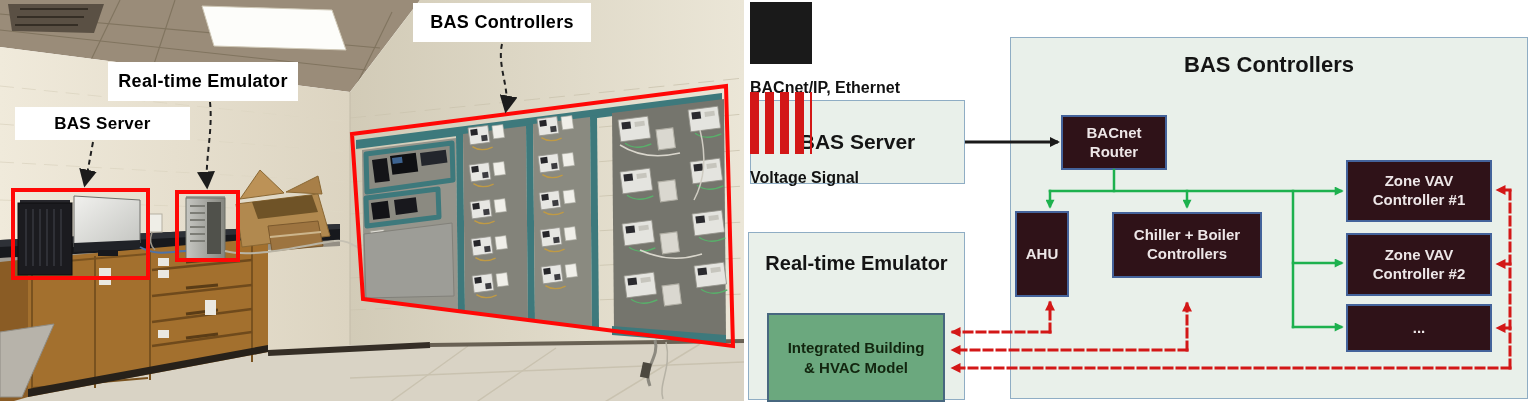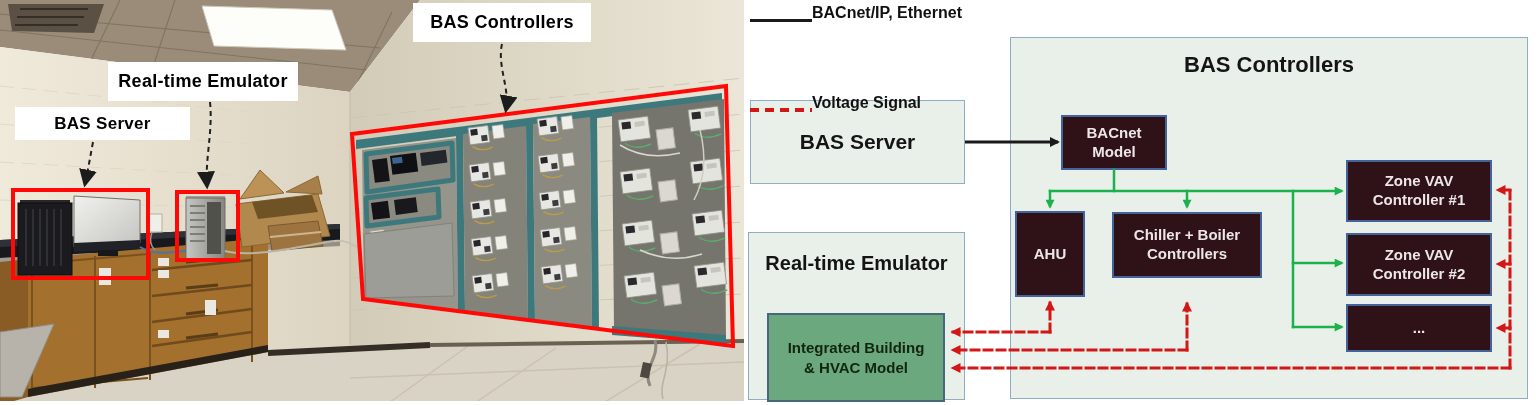--- a/index.html
+++ b/index.html
@@ -12,21 +12,21 @@
   .photo-label{
     position:absolute;background:#ffffff;color:#000;
     font-weight:bold;font-size:17px;letter-spacing:.3px;
     display:flex;align-items:center;justify-content:center;text-align:center;
     z-index:6;
   }
   #lbl-bas-server{left:15px;top:107px;width:175px;height:33px;}
   #lbl-rt-emulator{left:108px;top:62px;width:190px;height:39px;font-size:18px;}
   #lbl-bas-controllers{left:413px;top:3px;width:178px;height:39px;font-size:18px;}
   
-  .legend-row{position:absolute;display:flex;align-items:flex-end;height:20px;z-index:3;}
+  .legend-row{position:absolute;display:flex;align-items:flex-start;gap:15px;height:20px;z-index:3;flex-direction:column;}
   #legend-1{left:750px;top:2px;}
   #legend-2{left:750px;top:33px;}
   #legend-3{left:750px;top:64px;margin-top:28px;}
   .sw{width:62px;flex:0 0 62px;}
   .sw-black{height:3px;background:var(--black-line);}
   .sw-green{height:3px;background:var(--green-line);}
   .sw-red{height:4px;background:repeating-linear-gradient(90deg,var(--red-line) 0 9px,transparent 9px 15px);}
   .legend-label{font-weight:bold;font-size:16px;color:#111;white-space:nowrap;}
   
   .container{
@@ -41,21 +41,21 @@
   #title-server{font-size:21px;}
   #title-emulator{position:absolute;left:748px;top:252px;width:217px;font-size:20px;z-index:2;}
   #title-controllers{position:absolute;left:1010px;top:52px;width:518px;font-size:22px;z-index:2;}
   .node{
     position:absolute;background:var(--node-fill);border:2px solid var(--node-border);
     color:var(--node-text);font-weight:bold;font-size:15px;line-height:1.25;
     display:flex;align-items:center;justify-content:center;text-align:center;
     box-sizing:border-box;white-space:pre-line;z-index:3;
   }
   #node-router{left:1061px;top:115px;width:106px;height:55px;}
-  #node-ahu{left:1015px;top:211px;width:70px;height:86px;}
+  #node-ahu{left:1015px;top:211px;width:54px;height:86px;}
   #node-chiller{left:1112px;top:212px;width:150px;height:66px;}
   #node-vav1{left:1346px;top:160px;width:146px;height:62px;}
   #node-vav2{left:1346px;top:233px;width:146px;height:63px;}
   #node-more{left:1346px;top:304px;width:146px;height:48px;}
   #model-box{
     position:absolute;left:767px;top:313px;width:178px;height:89px;
     background:var(--model-fill);border:2px solid var(--model-border);
     color:#12260f;font-weight:bold;font-size:15px;line-height:1.3;
     display:flex;align-items:center;justify-content:center;text-align:center;
     box-sizing:border-box;white-space:pre-line;z-index:3;
@@ -337,21 +337,21 @@
     <div class="ctr-title" id="title-server">BAS Server</div>
   </div>
   <div class="container" id="box-emulator"></div>
   <div class="ctr-title" id="title-emulator">Real-time Emulator</div>
   <div class="container" id="box-controllers"></div>
   <div class="ctr-title" id="title-controllers">BAS Controllers</div>
 
   <div id="model-box">Integrated Building
 &amp; HVAC Model</div>
   <div class="node" id="node-router">BACnet
-Model</div>
+Router</div>
   <div class="node" id="node-ahu">AHU</div>
   <div class="node" id="node-chiller">Chiller + Boiler
 Controllers</div>
   <div class="node" id="node-vav1">Zone VAV
 Controller #1</div>
   <div class="node" id="node-vav2">Zone VAV
 Controller #2</div>
   <div class="node" id="node-more">...</div>
 
   <svg id="connectors" width="1536" height="405" viewBox="0 0 1536 405">

